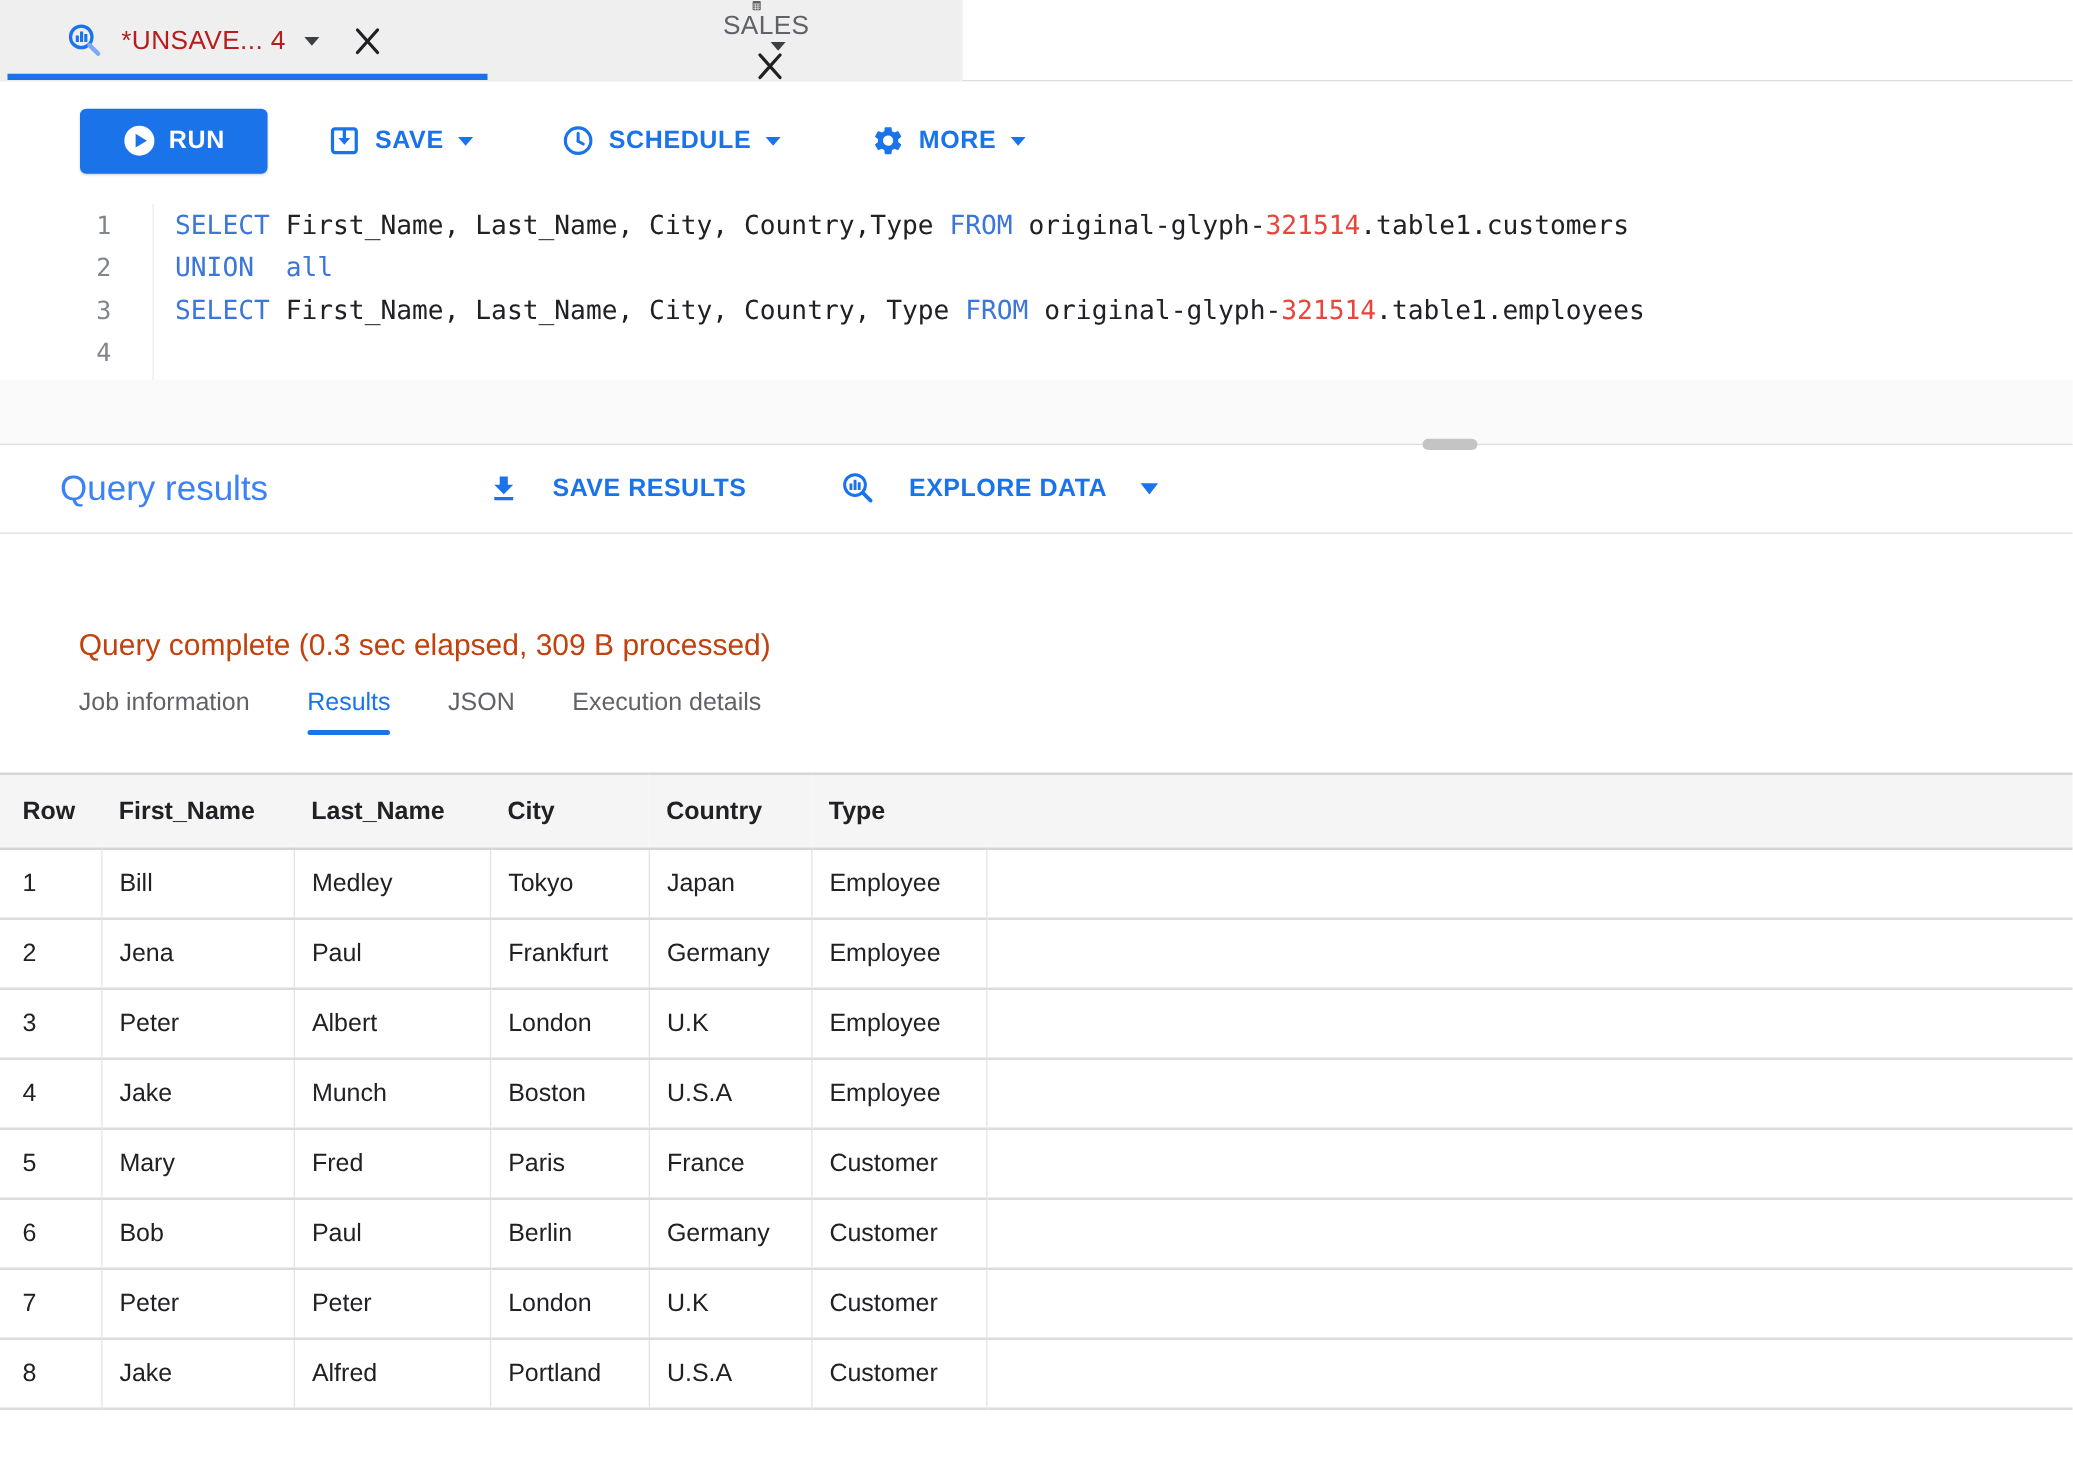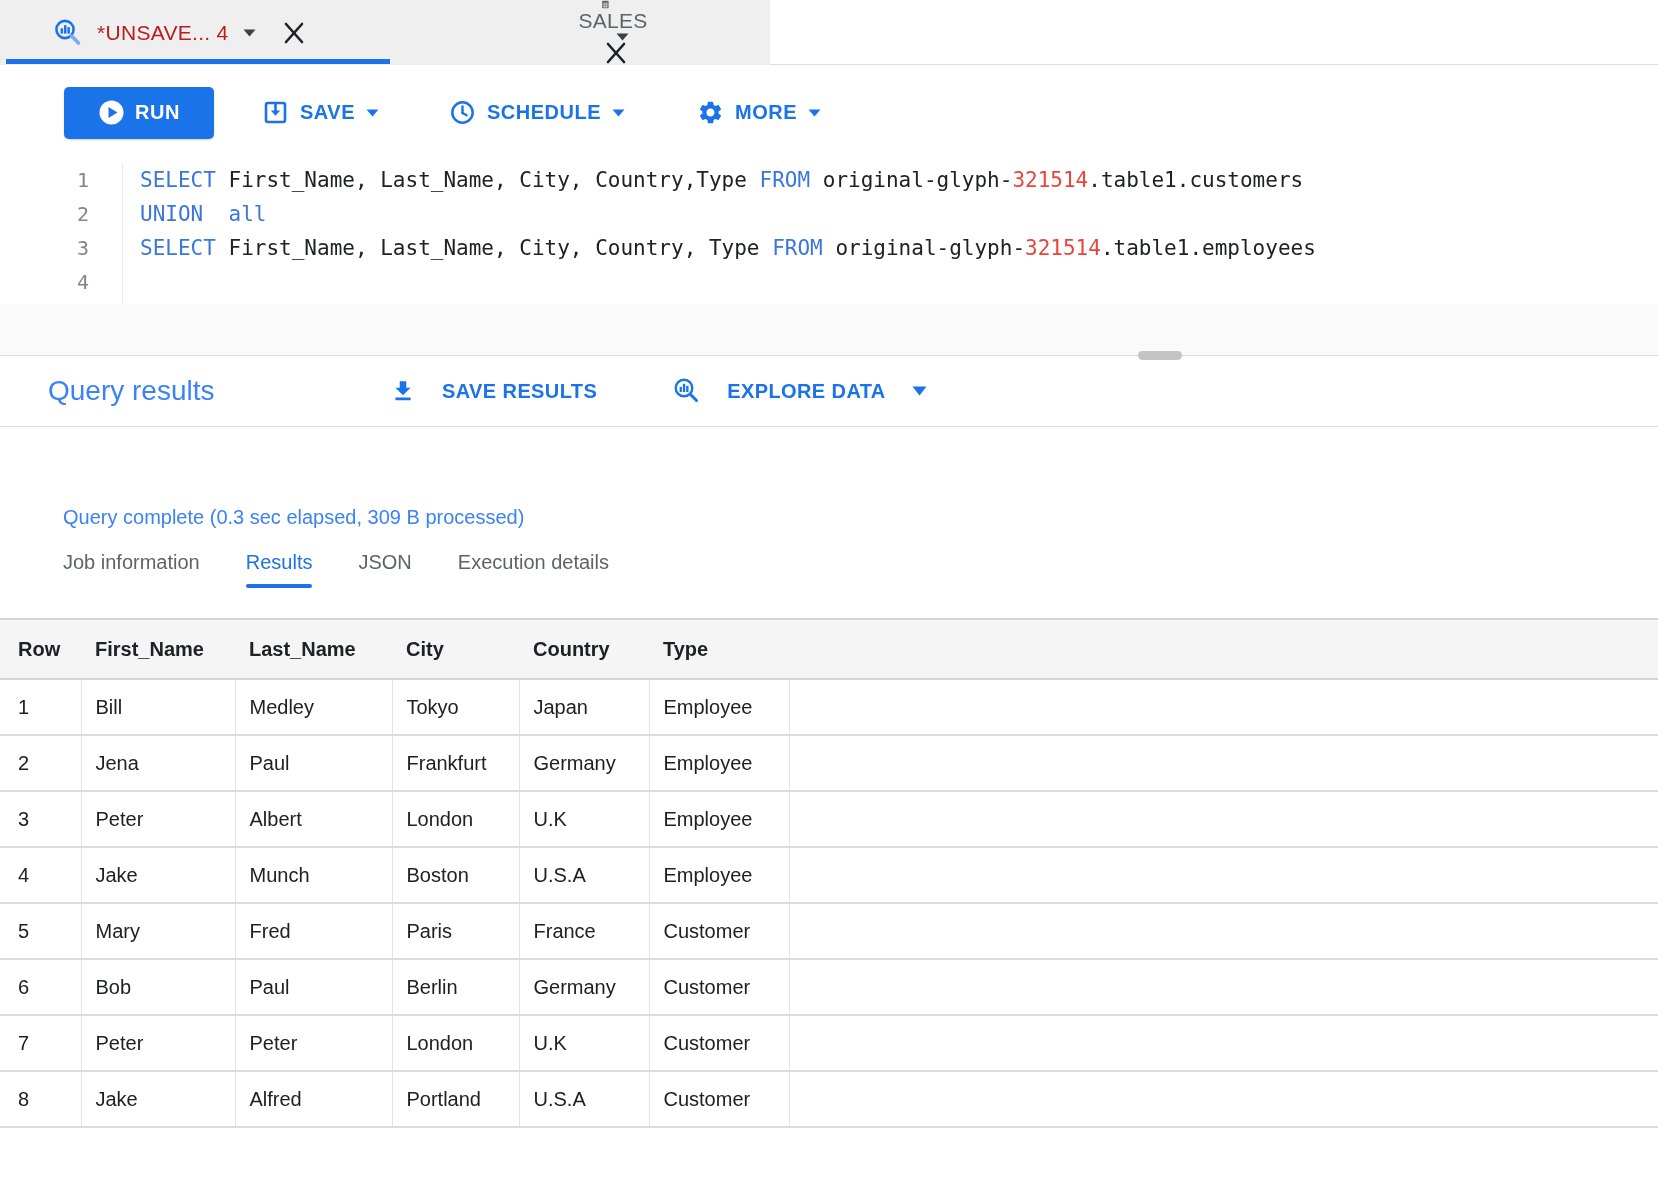--- a/index.html
+++ b/index.html
@@ -54,21 +54,21 @@
   
   .results-header { height:71px; border-bottom:1px solid #dadce0; display:flex; align-items:center; background:#fff; }
   .qr-title { font-size:28px; color:#3b82f6; margin-left:48px; width:247px; }
   .hdr-link { display:flex; align-items:center; gap:26px; color:#1a73e8; font-size:20px; font-weight:700;
               letter-spacing:.4px; background:none; border:none; font-family:"Liberation Sans",sans-serif; cursor:pointer; }
   .hdr-link.save-results { margin-left:95px; }
   .hdr-link.explore { margin-left:76px; }
 
   
   .results-body { background:#fff; }
-  .query-status { margin:78px 0 0 63px; font-size:20px; color:#3b82f6; line-height:24px; }
+  .query-status { margin:78px 0 0 63px; font-size:24px; color:#c2410c; line-height:24px; }
   .rtabs { display:flex; gap:46px; margin:22px 0 0 63px; }
   .rtab { position:relative; padding-bottom:14px; font-size:20px; font-weight:500; color:#5f6368; cursor:pointer; }
   .rtab.active { color:#1a73e8; }
   .rtab .tab-underline { position:absolute; left:0; right:0; bottom:0; height:4px; background:#1a73e8; border-radius:2px; }
 
   
   table.results { width:100%; border-collapse:collapse; table-layout:fixed; margin-top:30px;padding-left:22px; }
   table.results th { background:#f5f5f5; border-top:2px solid #d5d5d5; border-bottom:2px solid #d5d5d5;
                      height:60px; text-align:left; font-size:20px; font-weight:700; color:#202124; }
   table.results td { height:56px; border-bottom:2px solid #dadce0; font-size:20px; color:#202124; background:#fff; }

